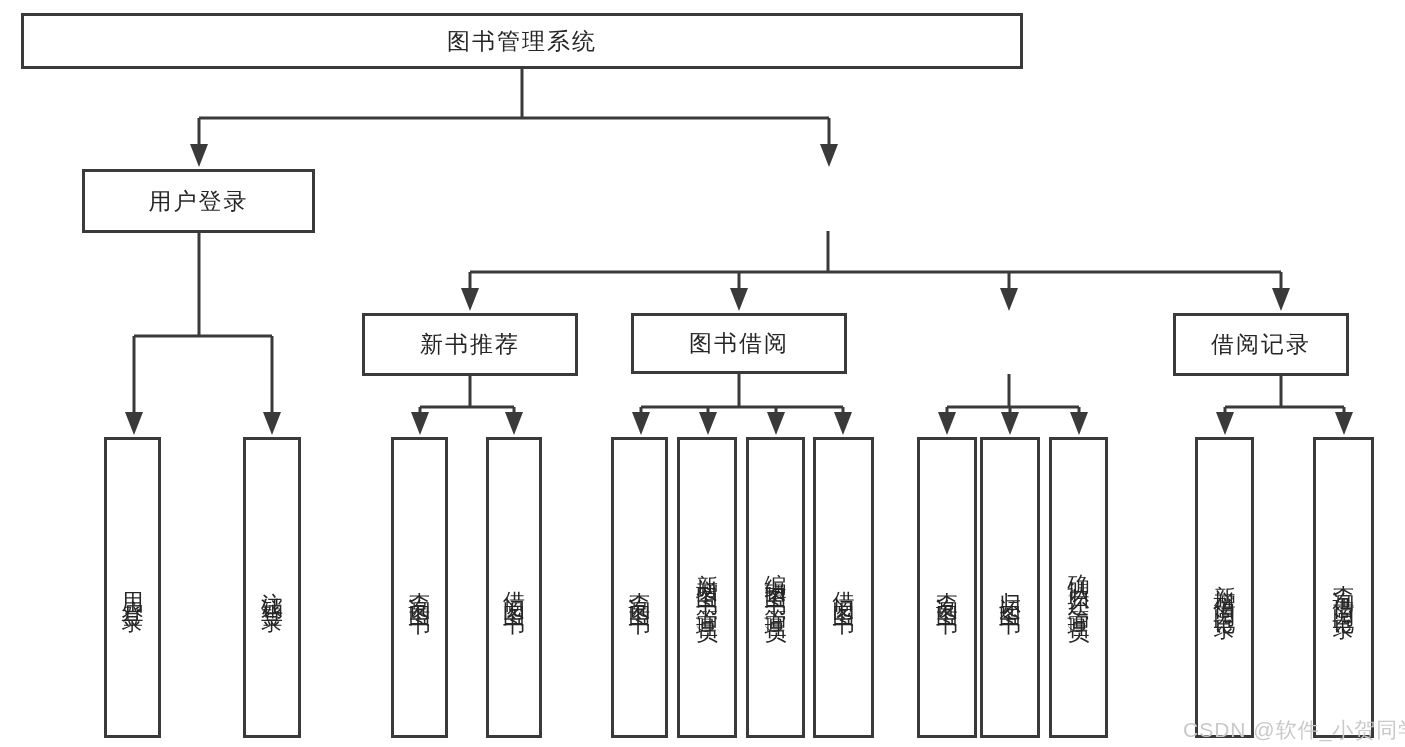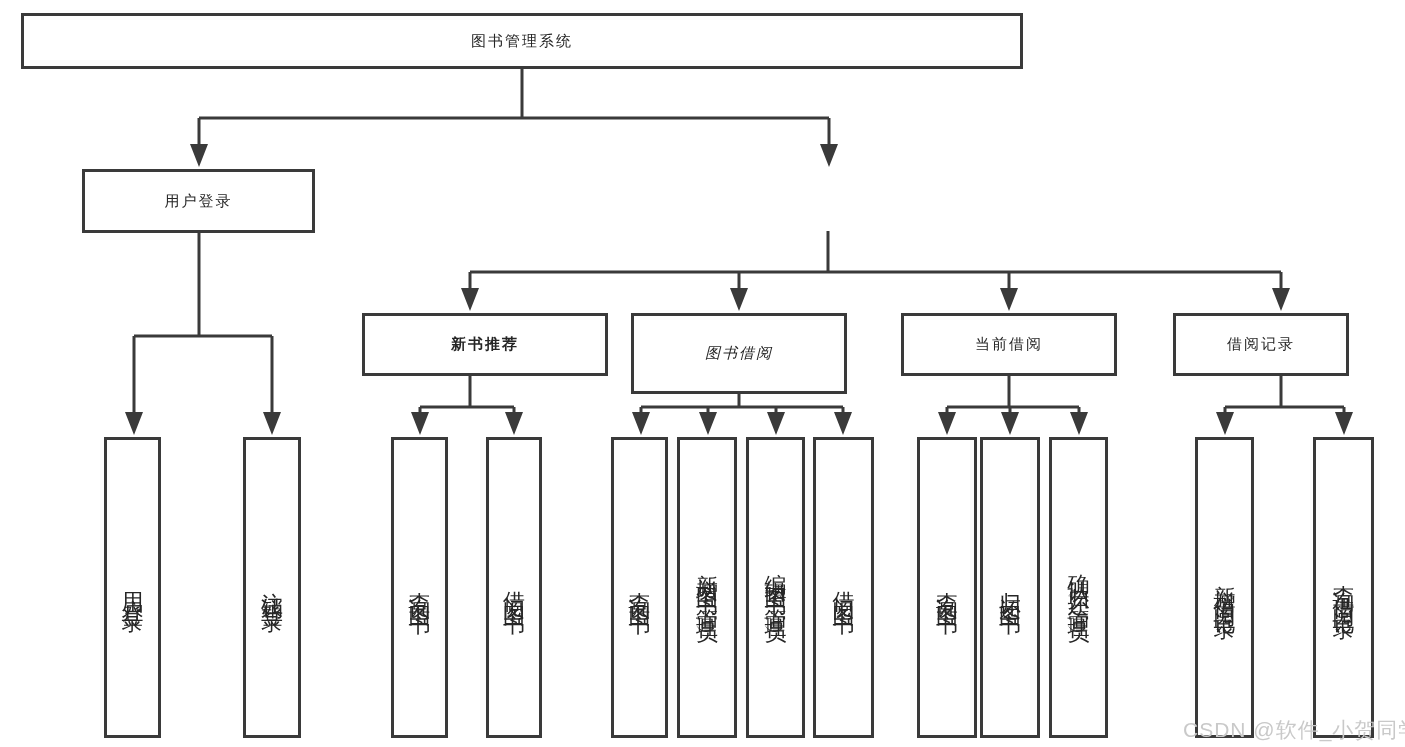--- a/index.html
+++ b/index.html
@@ -30,21 +30,21 @@
     display: flex;
     align-items: center;
     justify-content: center;
     color: var(--text);
   }
   .node span {
     line-height: 1.25;
     white-space: nowrap;
   }
   .h-label span {
-    font-size: 15px;
+    font-size: 23px;
     letter-spacing: 2px;
   }
   .leaf span {
     writing-mode: vertical-rl;
     text-orientation: mixed;
     font-size: 22px;
     letter-spacing: 7px;
     line-height: 1;
   }
   .watermark {
@@ -93,28 +93,25 @@
   </svg>
 
   <div class="node h-label" style="left:21px; top:13px; width:1002px; height:56px;">
     <span>图书管理系统</span>
   </div>
 
   <div class="node h-label" style="left:82px; top:169px; width:233px; height:64px;">
     <span>用户登录</span>
   </div>
 
-  <div class="node h-label" style="left:362px; top:313px; width:246px; height:63px;font-weight:bold;">
+  <div class="node h-label" style="left:362px; top:313px; width:216px; height:63px;">
     <span>新书推荐</span>
   </div>
-  <div class="node h-label" style="left:631px; top:313px; width:216px; height:81px;font-style:italic;">
+  <div class="node h-label" style="left:631px; top:313px; width:216px; height:61px;">
     <span>图书借阅</span>
-  </div>
-  <div class="node h-label" style="left:901px; top:313px; width:216px; height:63px;">
-    <span>当前借阅</span>
   </div>
   <div class="node h-label" style="left:1173px; top:313px; width:176px; height:63px;">
     <span>借阅记录</span>
   </div>
 
   <div class="node leaf" style="left:104px; top:437px; width:57px; height:301px;">
     <span>用户登录</span>
   </div>
   <div class="node leaf" style="left:243px; top:437px; width:58px; height:301px;">
     <span>注销登录</span>

